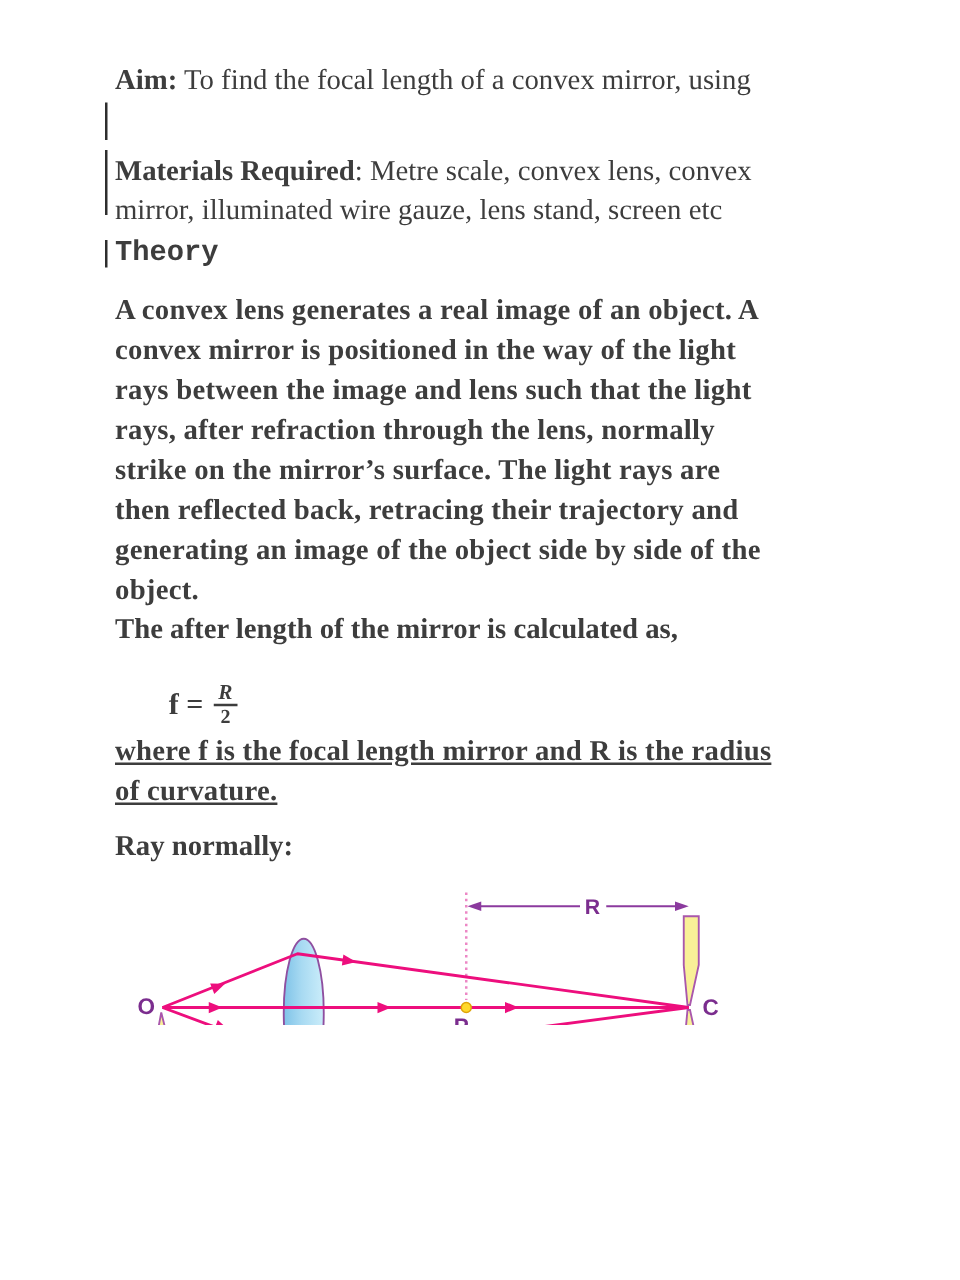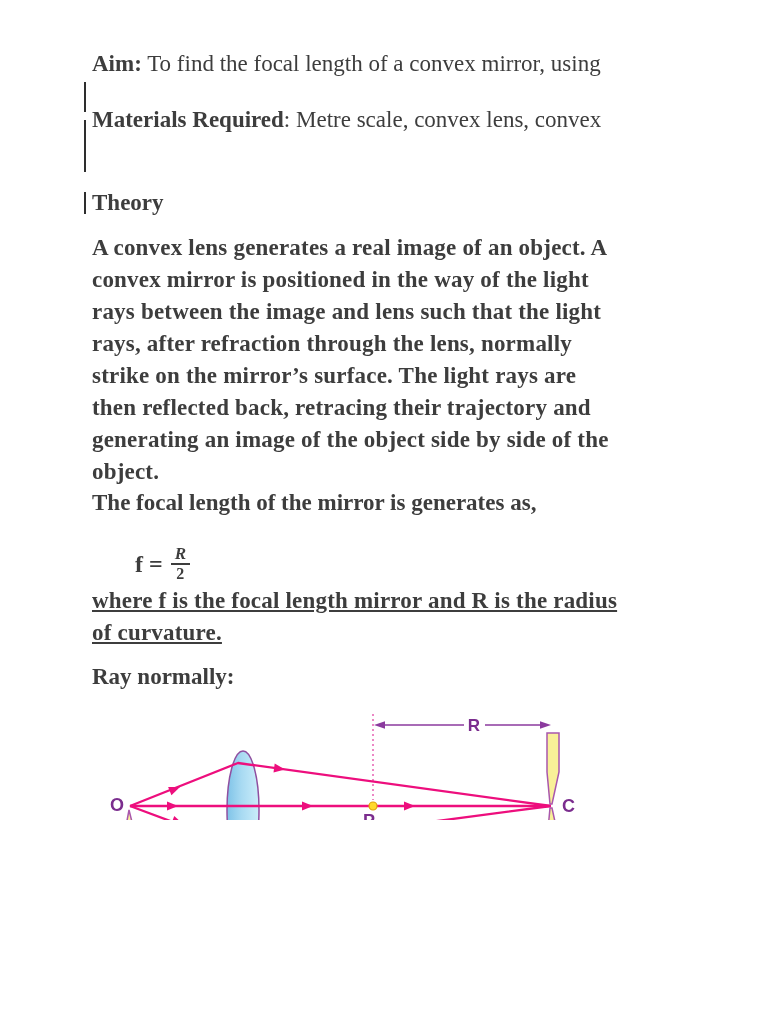--- a/index.html
+++ b/index.html
@@ -46,36 +46,37 @@
 <div class="page">
 
   <div class="changebar" style="top:82px;height:30px;"></div>
   <div class="changebar" style="top:120px;height:52px;"></div>
   <div class="changebar" style="top:192px;height:22px;"></div>
 
   <div class="block" style="top:48px;">
     <div class="tline"><span class="bold">Aim:</span><span> To find the focal length of a convex mirror, using</span></div>
   </div>
 
-  <div class="block" style="top:104px;">
+  <div class="block" style="top:121px;">
     <div class="tline"><span class="bold">Materials Required</span><span>: Metre scale, convex lens, convex</span></div>
+    <div class="tline">mirror, illuminated wire gauze, lens stand, screen etc</div>
   </div>
 
-  <div class="block bold" style="top:187px;">Theory</div>
+  <div class="block bold" style="top:187px;font-family:Liberation Mono, monospace;">Theory</div>
 
   <div class="para" style="top:232px;">A convex lens generates a real image of an object. A
 convex mirror is positioned in the way of the light
 rays between the image and lens such that the light
 rays, after refraction through the lens, normally
 strike on the mirror’s surface. The light rays are
 then reflected back, retracing their trajectory and
 generating an image of the object side by side of the
 object.</div>
 
-  <div class="block bold tline" style="top:487px;">The focal length of the mirror is generates as,</div>
+  <div class="block bold tline" style="top:487px;">The after length of the mirror is calculated as,</div>
 
   <div class="formula">
     <span>f</span>
     <span>=</span>
     <span class="frac">
       <span class="num">R</span>
       <span class="den">2</span>
     </span>
   </div>
 

